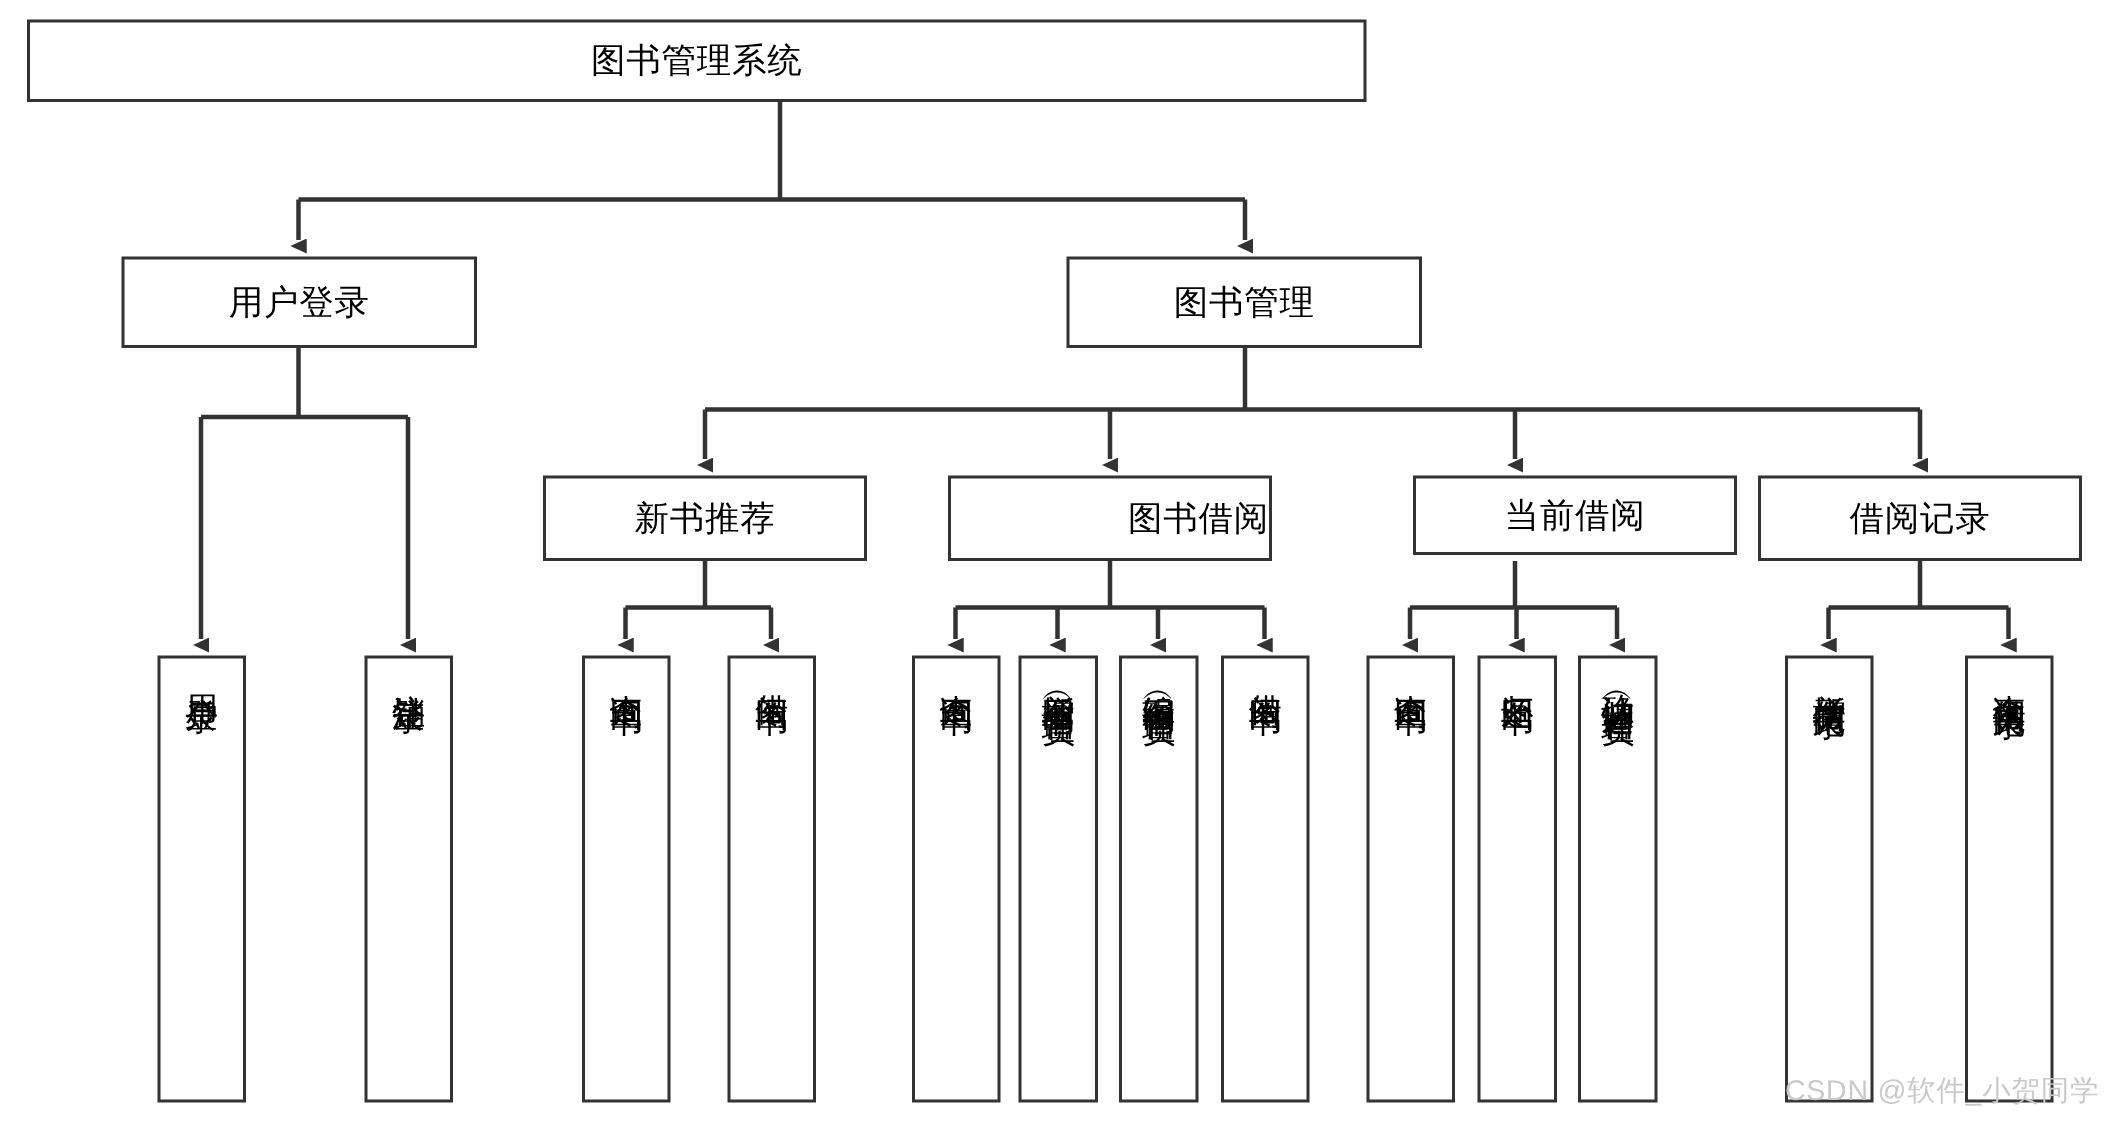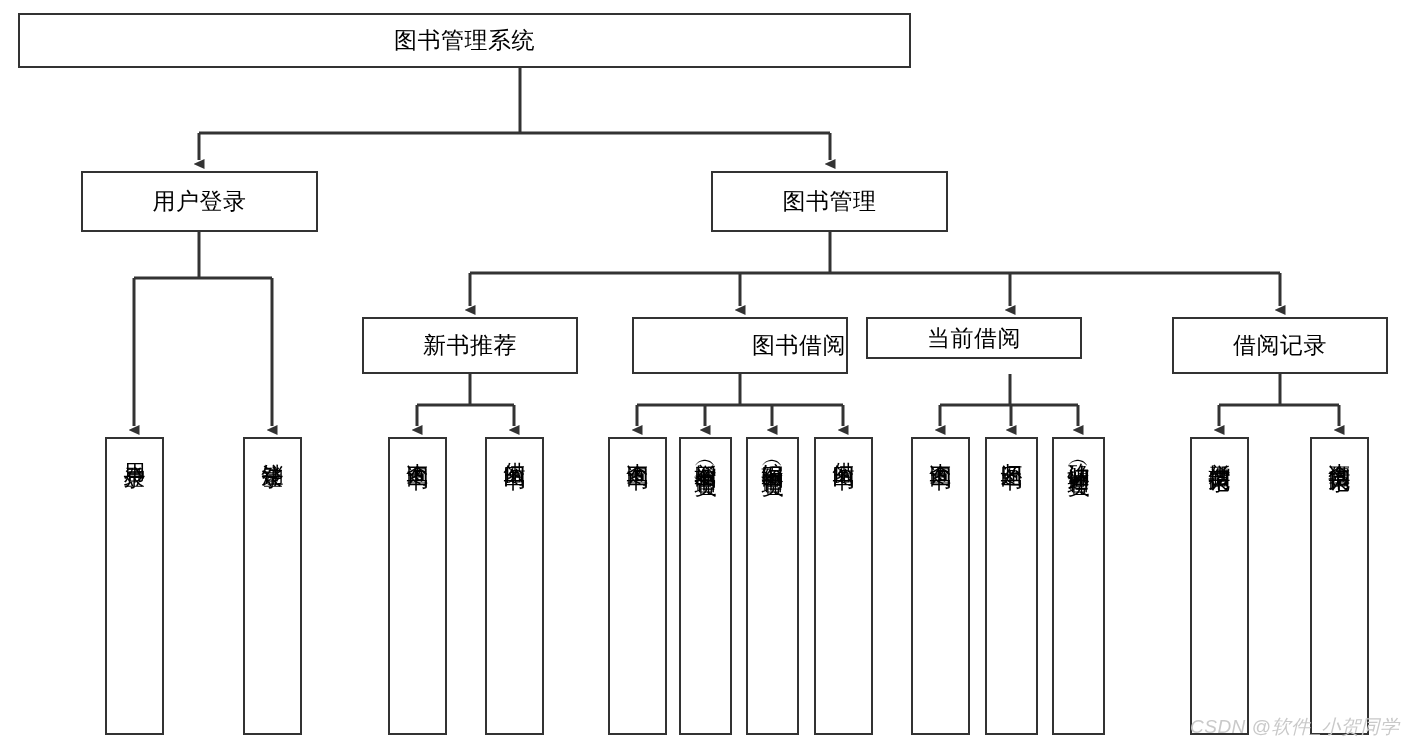--- a/index.html
+++ b/index.html
@@ -56,21 +56,20 @@
     letter-spacing: 2px;
     line-height: 1;
   }
   .watermark {
     position: absolute;
     color: #c9c9c9;
     font-size: 19px;
     white-space: nowrap;
     letter-spacing: 0.5px;
     user-select: none;
-    font-style: italic;
   }
 </style>
 </head>
 <body>
 
 <div id="canvas">
 
   <svg id="wires" viewBox="0 0 1405 747">
     <defs>
       <marker id="arrow" markerWidth="10" markerHeight="11" refX="1" refY="5.5" orient="auto" markerUnits="userSpaceOnUse">
@@ -136,21 +135,21 @@
   <div class="node horiz" style="left:711px; top:171px; width:237px; height:61px;">
     <span class="label">图书管理</span>
   </div>
 
   <div class="node horiz" style="left:362px; top:317px; width:216px; height:57px;">
     <span class="label">新书推荐</span>
   </div>
   <div class="node horiz" style="left:632px; top:317px; width:216px; height:57px;justify-content:flex-end;">
     <span class="label">图书借阅</span>
   </div>
-  <div class="node horiz" style="left:866px; top:317px; width:216px; height:42px;">
+  <div class="node horiz" style="left:942px; top:317px; width:216px; height:53px;">
     <span class="label">当前借阅</span>
   </div>
   <div class="node horiz" style="left:1172px; top:317px; width:216px; height:57px;">
     <span class="label">借阅记录</span>
   </div>
 
   <div class="node vert" style="left:105px; top:437px; width:59px; height:298px;">
     <span class="label">用户登录</span>
   </div>
   <div class="node vert" style="left:243px; top:437px; width:59px; height:298px;">

